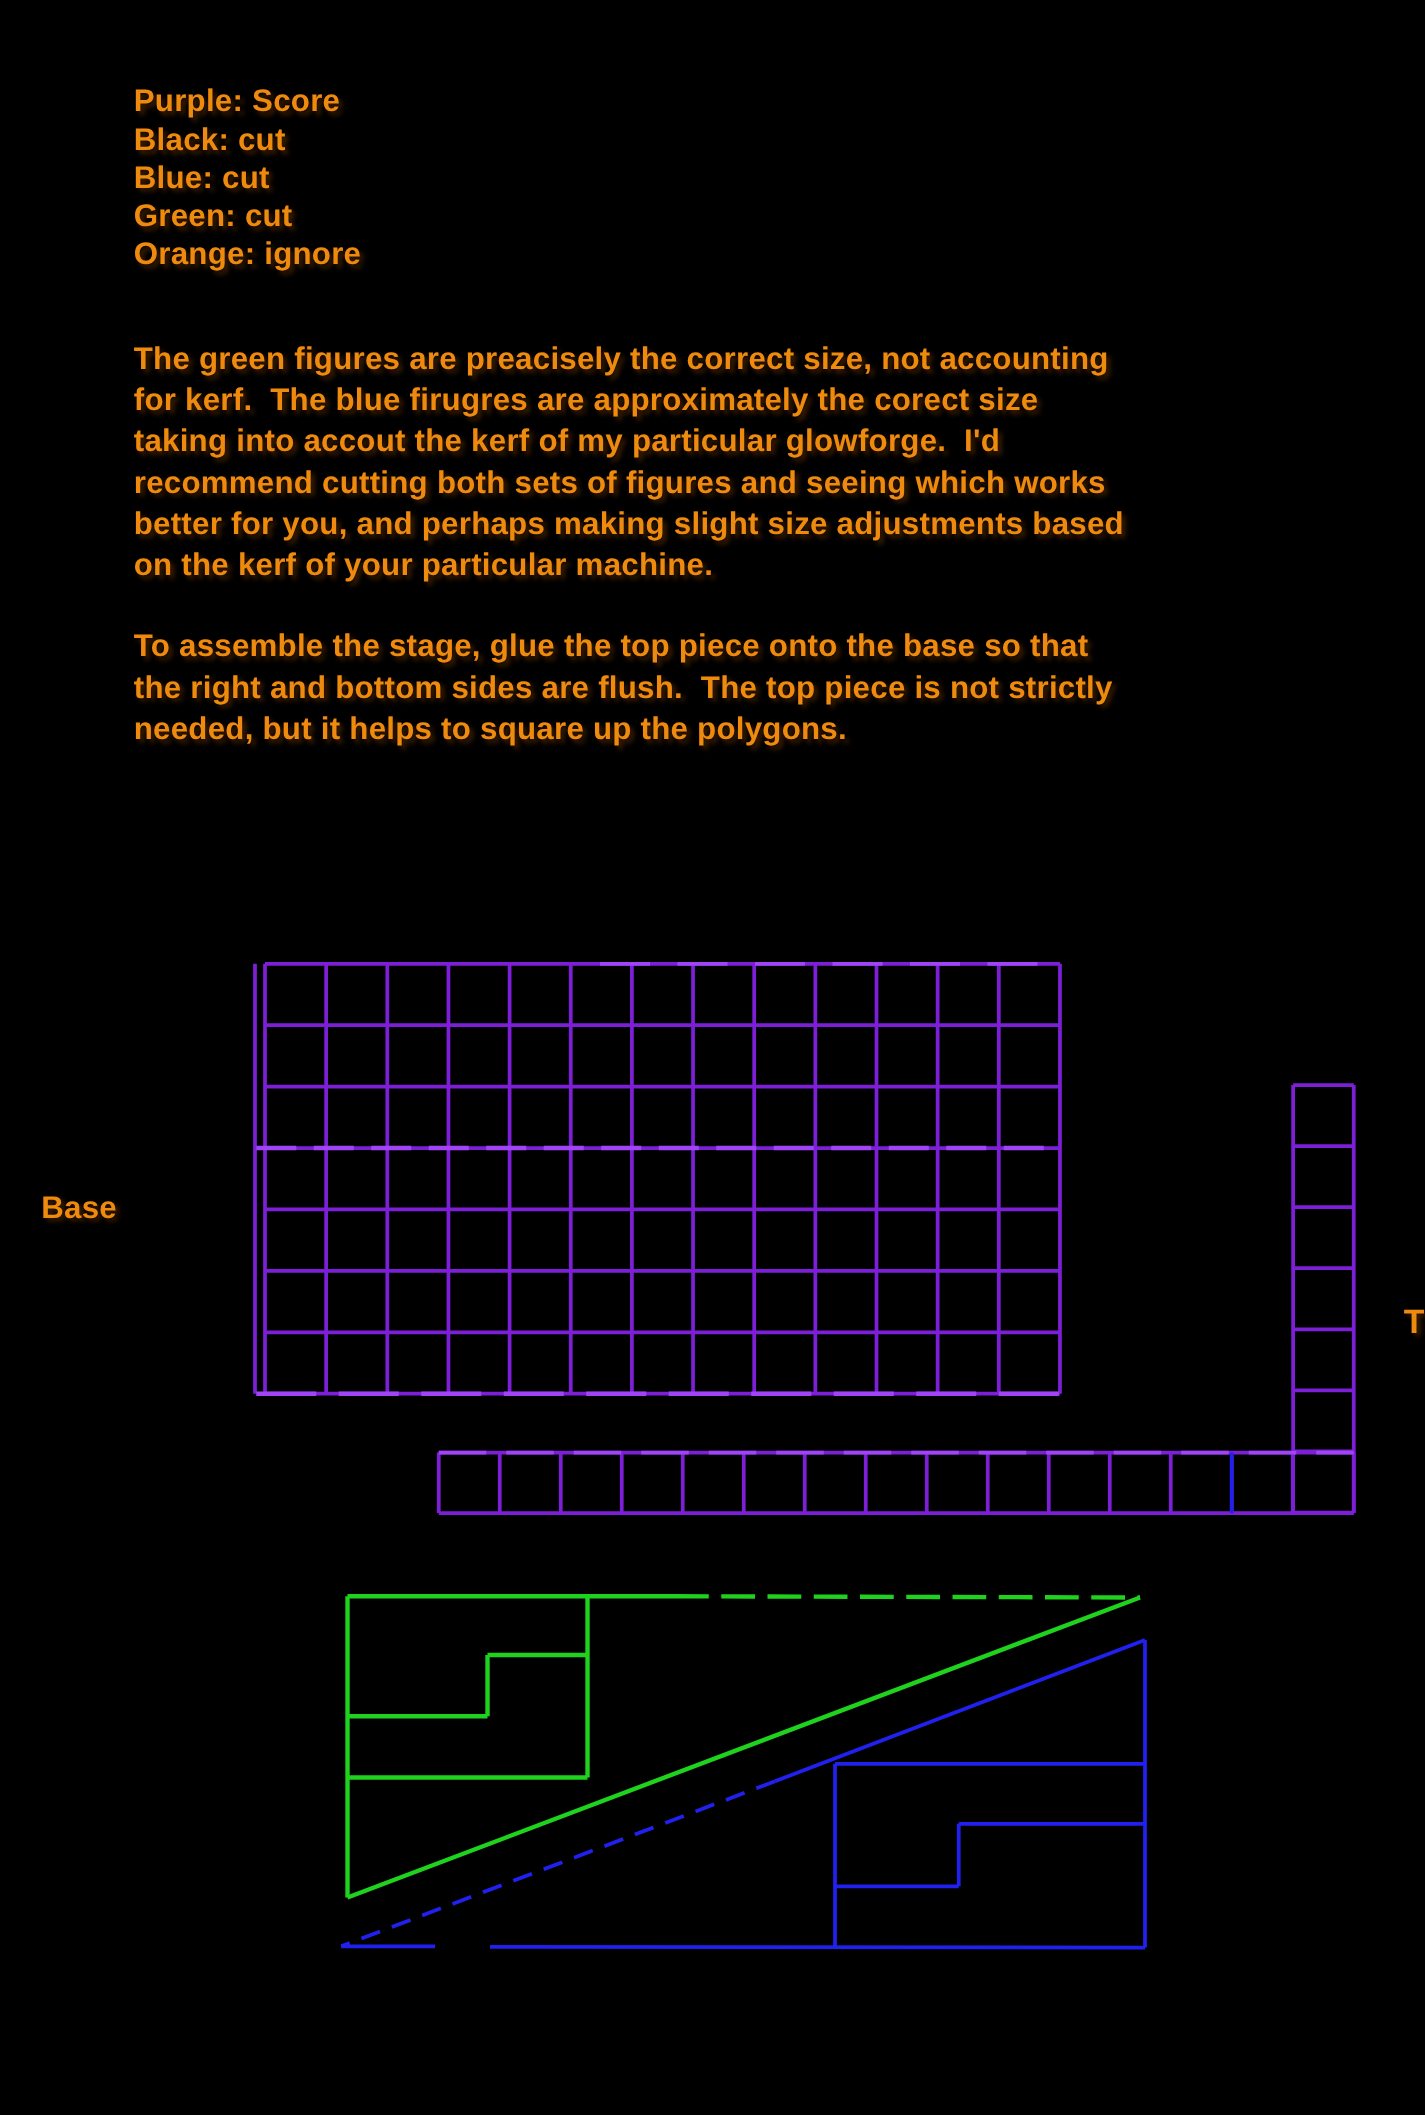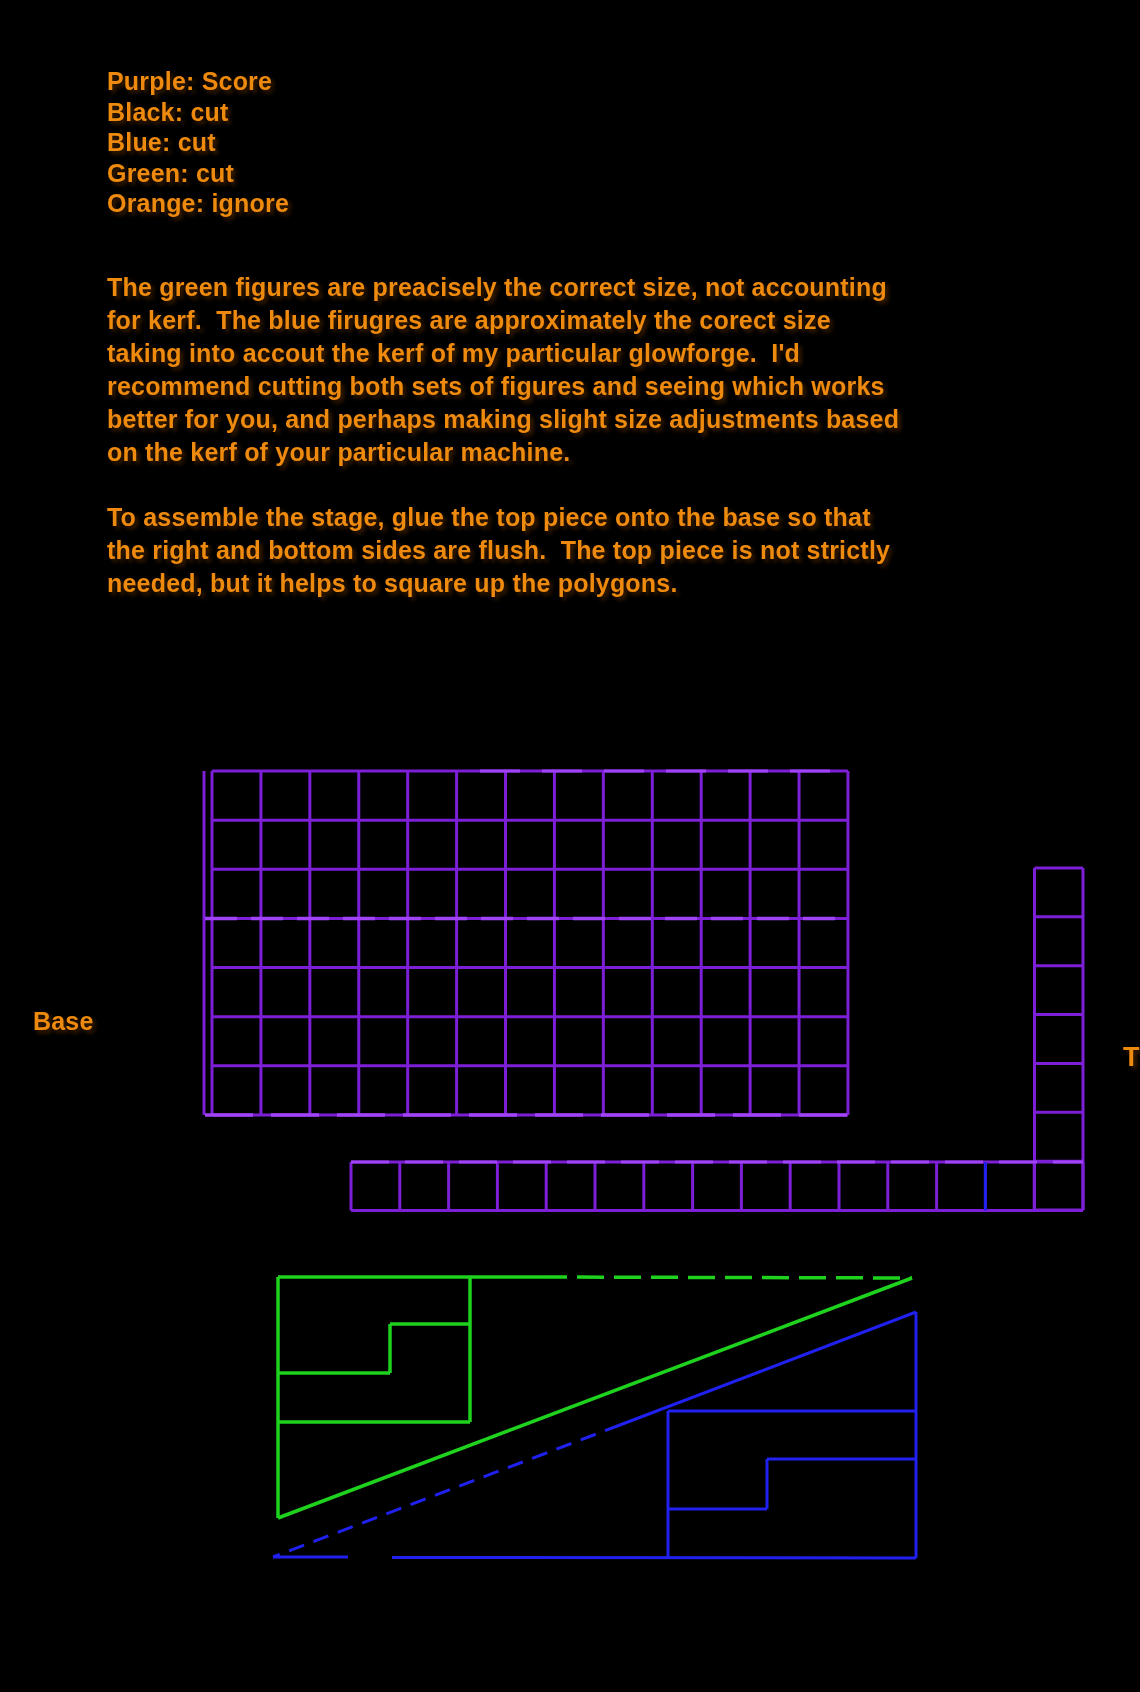--- a/index.html
+++ b/index.html
@@ -15,21 +15,21 @@
     position:absolute;
     color:var(--orange,#ee8a0e);
     white-space:pre-wrap;
     font-size:25px;
     letter-spacing:.2px;
     text-shadow:3px 3px 4px rgba(70,35,0,.95);
   }
   .legend{left:107px;top:66px;line-height:30.6px;}
   .p1{left:107px;top:243px;line-height:33px;width:960px;margin-top:28px;}
   .p2{left:107px;top:501px;line-height:33px;width:960px;}
-  .base-label{left:33px;top:1007px;}
+  .base-label{left:33px;top:952px;}
   .top-label{left:1123px;top:1042px;font-size:27px;}
   svg.diagram{position:absolute;left:0;top:0;}
 </style>
 </head>
 <body style="background: rgb(0, 0, 0);">
 
 <svg class="diagram" width="1140" height="1692" viewBox="0 0 1140 1692">
     <g>
       <line x1="212" y1="771" x2="212" y2="1114.98" stroke="#7c1fd6" stroke-width="3"></line>
       <line x1="260.92" y1="771" x2="260.92" y2="1114.98" stroke="#7c1fd6" stroke-width="3"></line>

